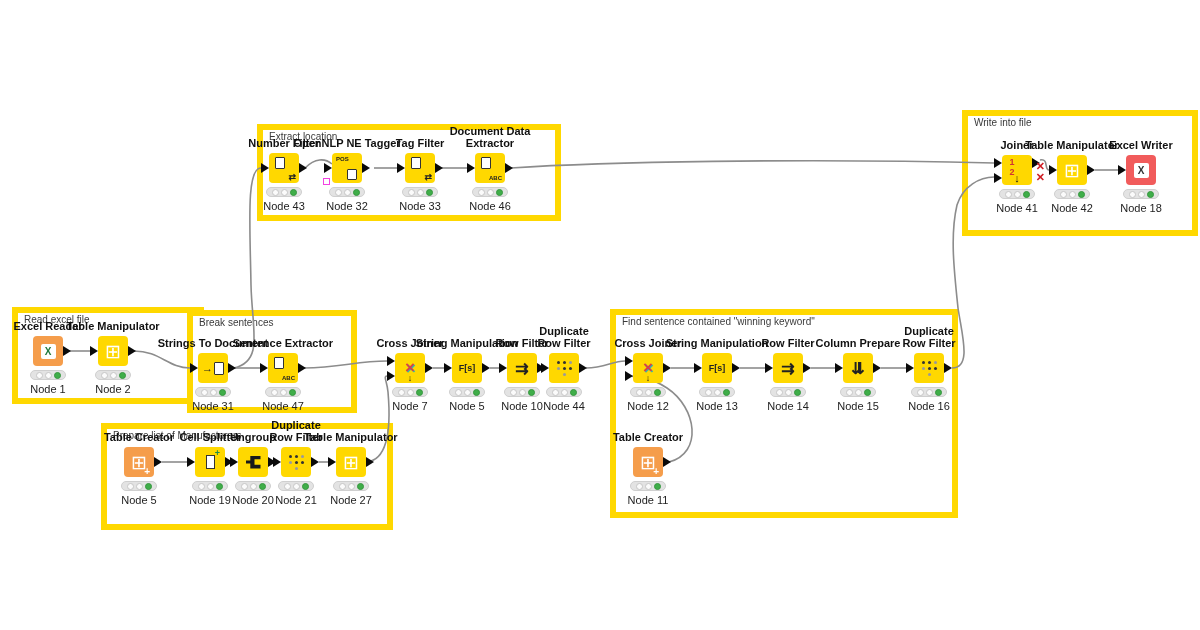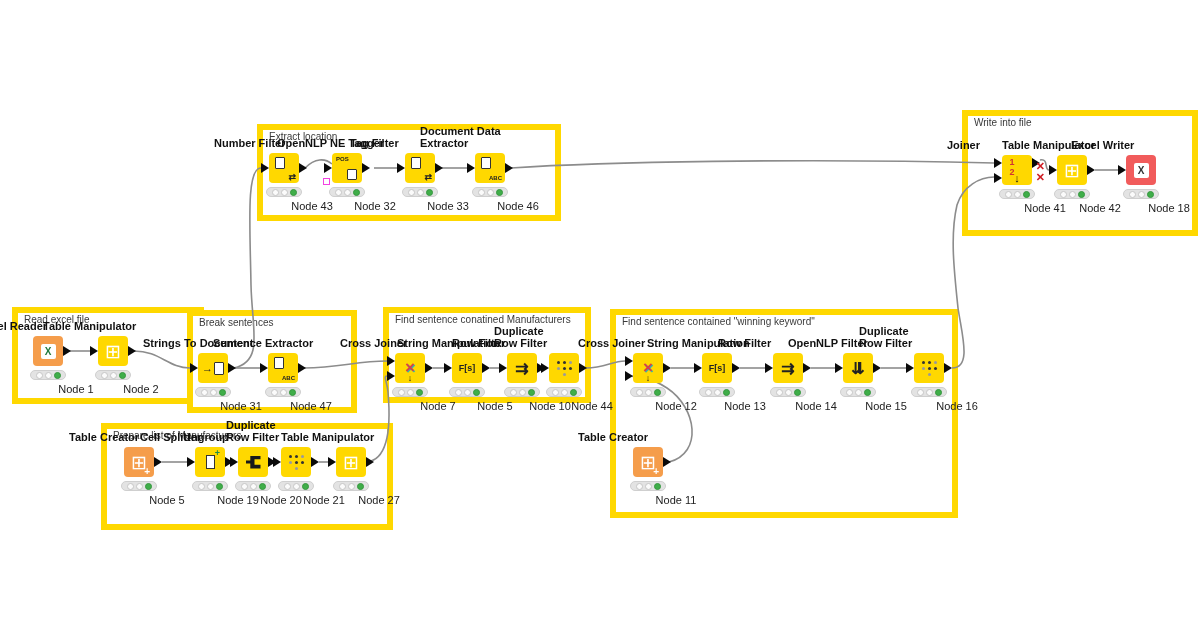--- a/index.html
+++ b/index.html
@@ -14,24 +14,24 @@
   #wires{position:absolute;left:0;top:0;z-index:2;}
   #wires path{fill:none;stroke:#8c8c8c;stroke-width:1.6;}
 
   
   .node{position:absolute;width:30px;height:30px;z-index:3;}
   .icon{position:relative;width:30px;height:30px;border-radius:4px;background:#FFD800;
         display:flex;align-items:center;justify-content:center;box-sizing:border-box;}
   .icon.src{background:#F59D4B;}
   .icon.wrt{background:#F15B5B;}
   .nname{position:absolute;bottom:34px;left:50%;transform:translateX(-50%);width:140px;
-         font-size:11px;font-weight:700;color:#111;line-height:1.1;
+         text-align:center;font-size:11px;font-weight:700;color:#111;line-height:1.1;
          white-space:pre-line;}
   .nid{position:absolute;top:47px;left:50%;transform:translateX(-50%);font-size:11px;
-       color:#222;white-space:nowrap;margin-left:28px;}
+       color:#222;white-space:nowrap;}
   .lights{position:absolute;top:34px;left:50%;transform:translateX(-50%);width:36px;height:10px;
           background:#e3e3e3;border:1px solid #cfcfcf;border-radius:5px;display:flex;gap:2px;
           align-items:center;justify-content:center;box-sizing:border-box;}
   .lights i{width:7px;height:7px;border-radius:50%;background:#fbfbfb;border:1px solid #c6c6c6;box-sizing:border-box;}
   .lights i.g{background:#3fae49;border-color:#36973f;}
 
   
   .port{position:absolute;width:0;height:0;border-top:5px solid transparent;
         border-bottom:5px solid transparent;border-left:8px solid #0a0a0a;}
   .port.in{left:-8px;top:10px;}
@@ -86,23 +86,20 @@
 
   <div class="group" style="left:12px;top:307px;width:192px;height:97px">
     <span class="gtitle">Read excel file</span>
     </div>
   <div class="group" style="left:257px;top:124px;width:304px;height:97px">
     <span class="gtitle">Extract location</span>
     </div>
   <div class="group" style="left:187px;top:310px;width:170px;height:103px">
     <span class="gtitle">Break sentences</span>
     </div>
-  <div class="group" style="left:383px;top:307px;width:208px;height:96px">
-    <span class="gtitle">Find sentence conatined Manufacturers</span>
-    </div>
   <div class="group" style="left:101px;top:423px;width:292px;height:107px">
     <span class="gtitle">Prepare list of Manufacturers</span>
     </div>
   <div class="group" style="left:610px;top:309px;width:348px;height:209px">
     <span class="gtitle">Find sentence contained "winning keyword"</span>
     </div>
   <div class="group" style="left:962px;top:110px;width:236px;height:126px">
     <span class="gtitle">Write into file</span>
     </div>
 
@@ -378,21 +375,21 @@
     <div class="port in"></div>
     <div class="port out"></div>
     <div class="lights">
         <i></i>
         <i></i>
         <i class="g"></i>
       </div>
     <div class="nid">Node 14</div>
   </div>
   <div class="node" style="left:843px;top:353px">
-    <div class="nname">OpenNLP Filter</div>
+    <div class="nname">Column Prepare</div>
     <div class="icon i-col-filter"></div>
     <div class="port in"></div>
     <div class="port out"></div>
     <div class="lights">
         <i></i>
         <i></i>
         <i class="g"></i>
       </div>
     <div class="nid">Node 15</div>
   </div>

